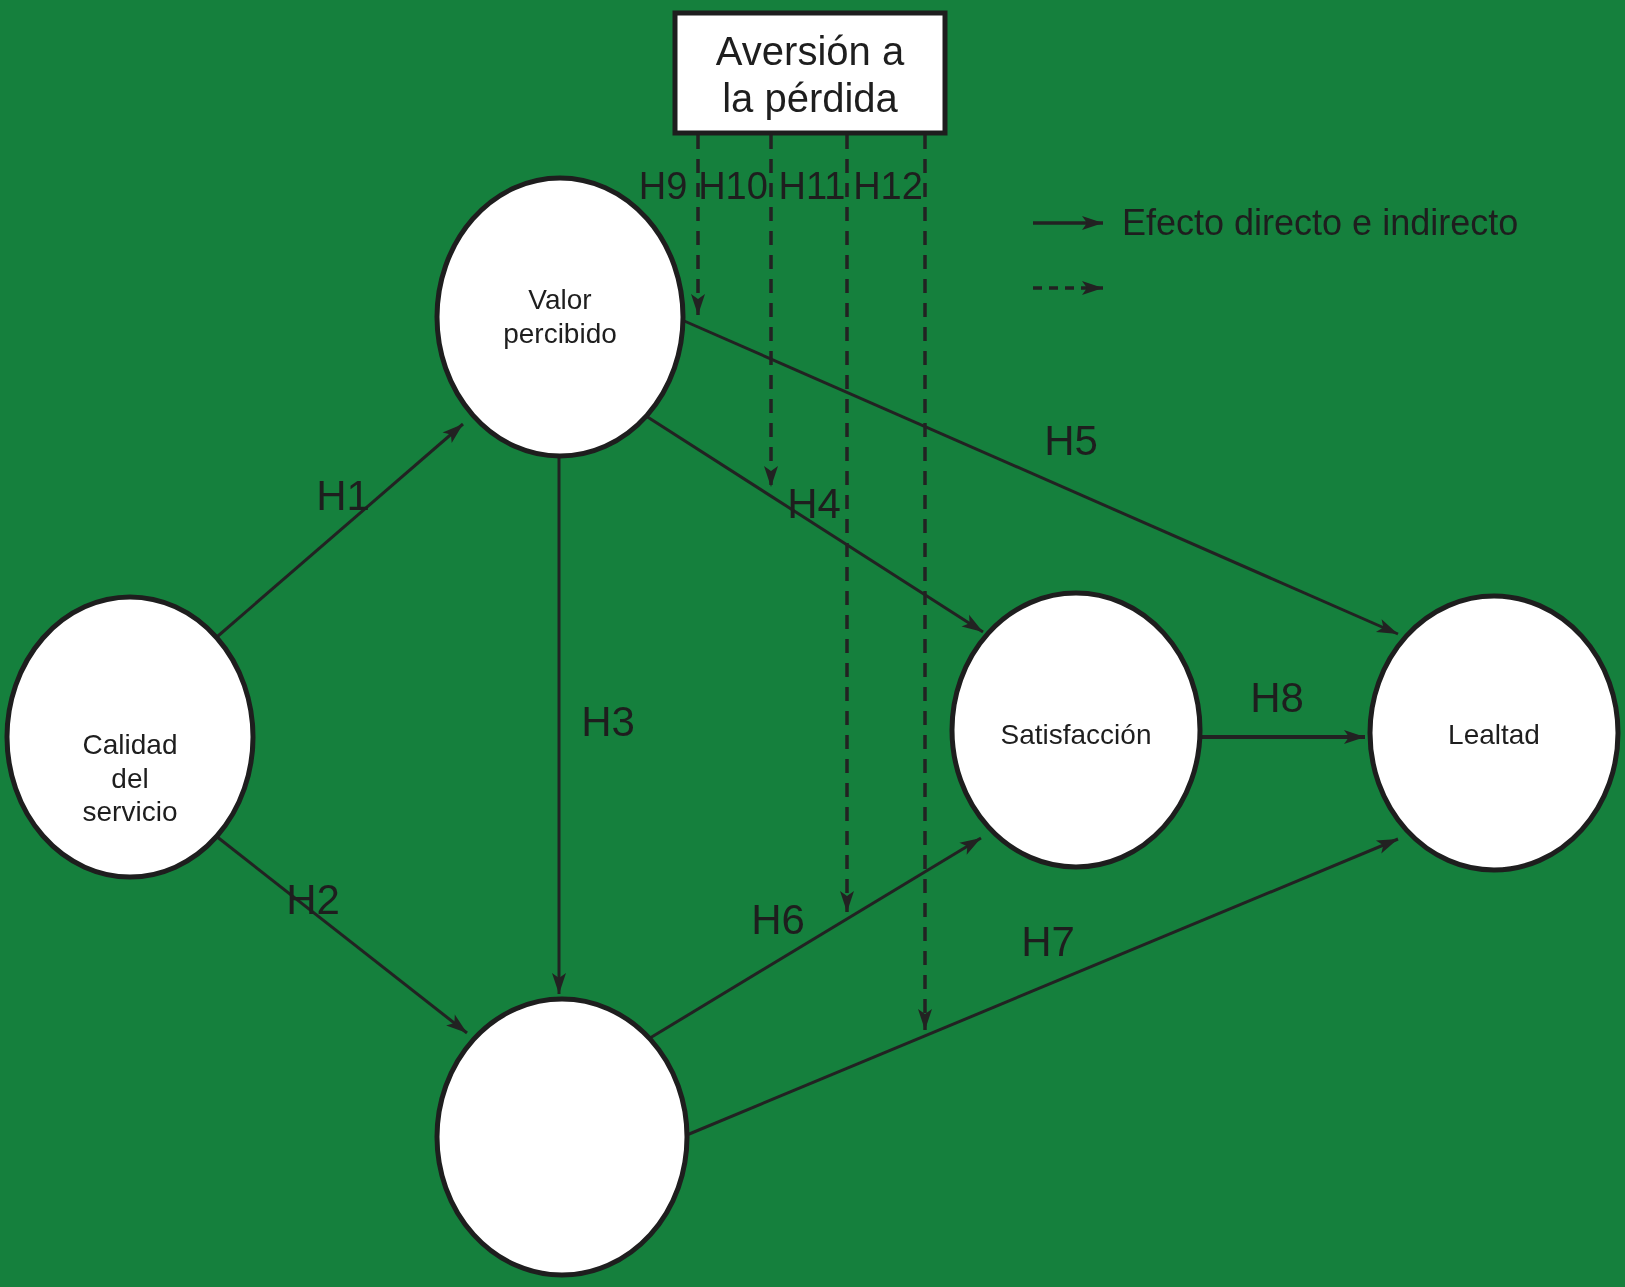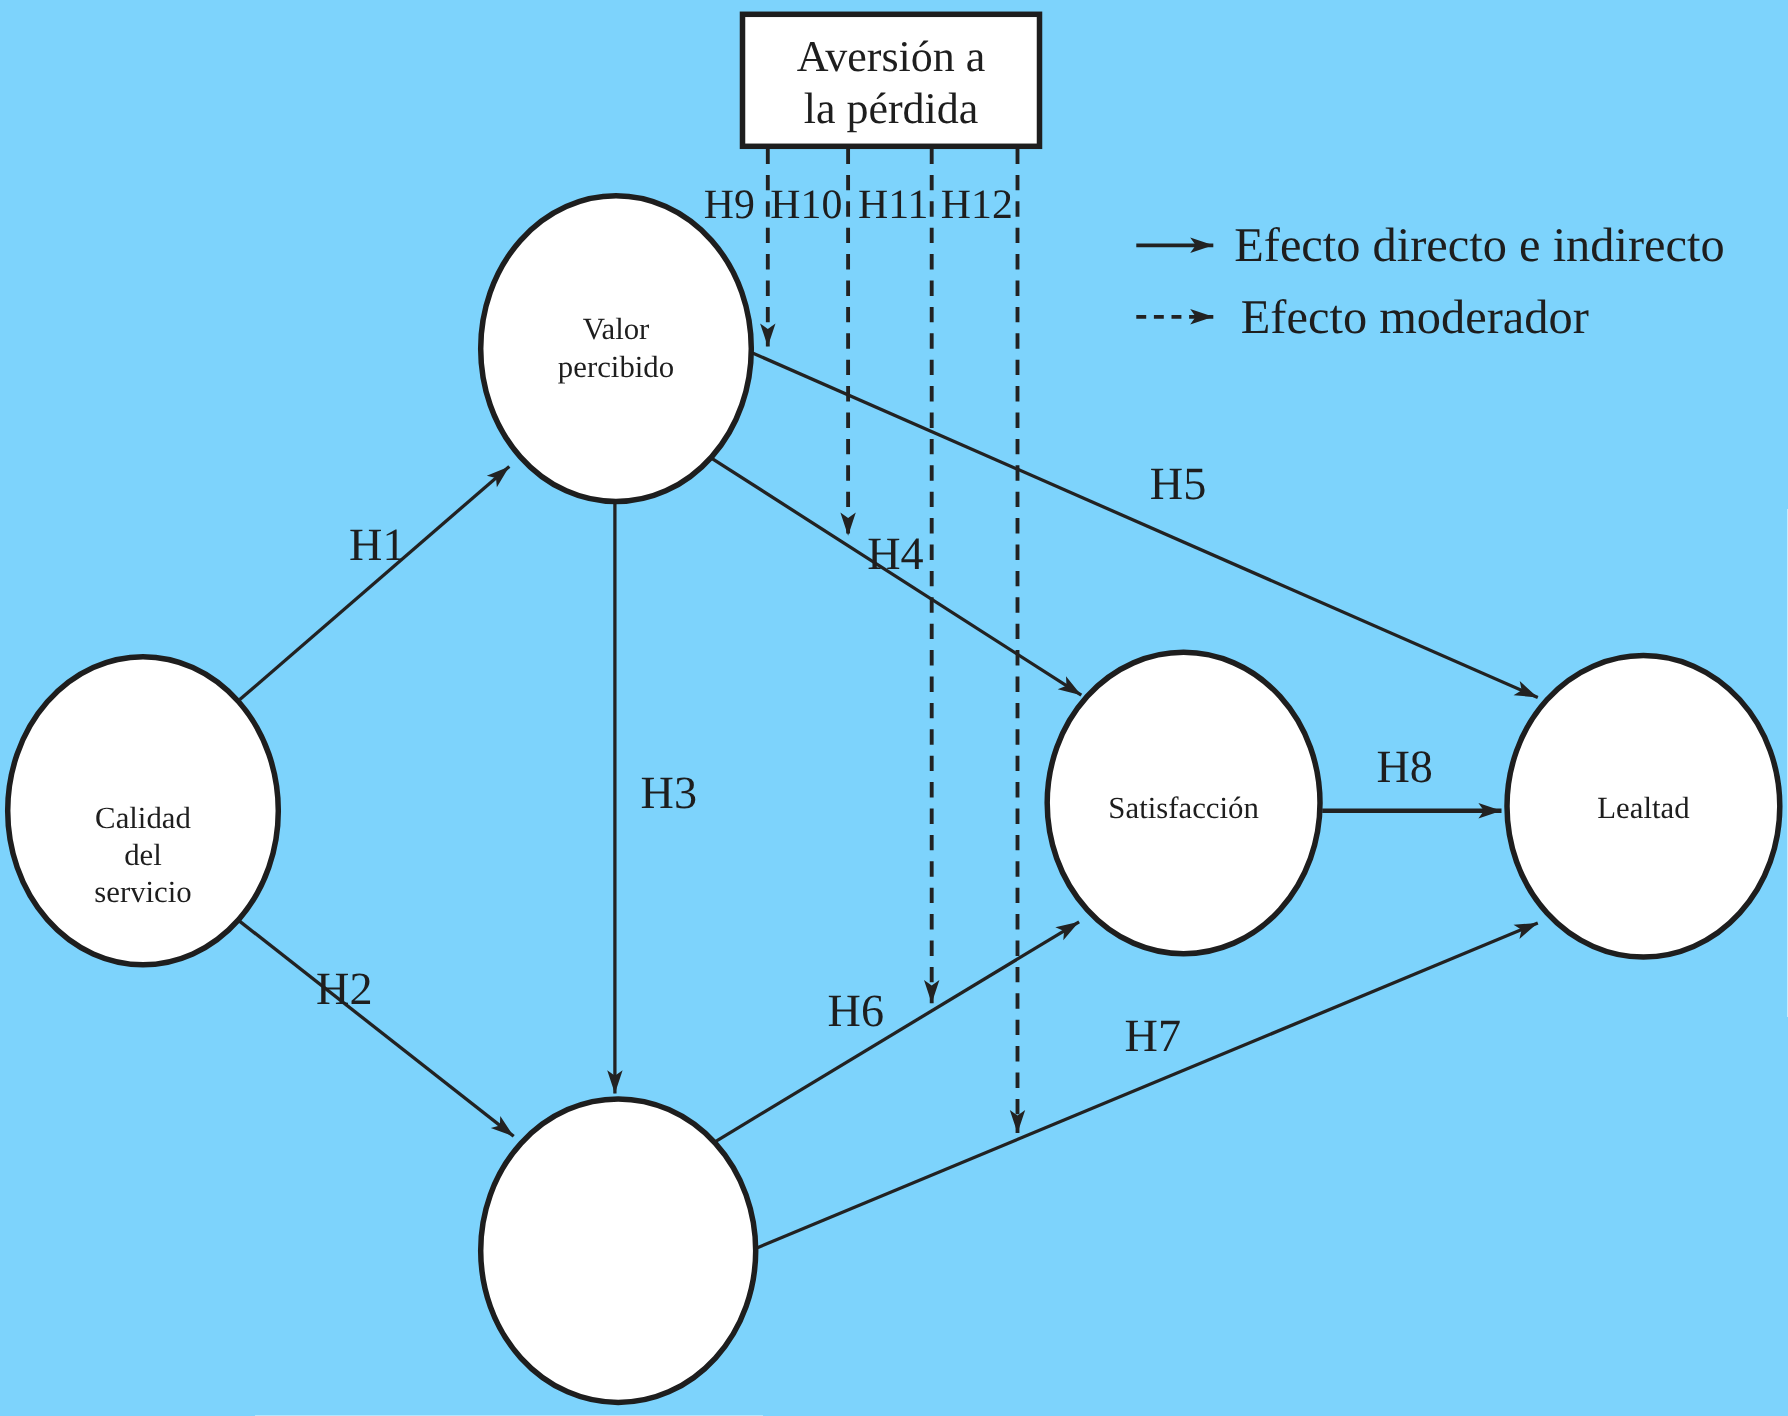--- a/index.html
+++ b/index.html
@@ -4,22 +4,22 @@
 <style>
   html, body {
     margin: 0;
     padding: 0;
     background: #ffffff;
   }
   .canvas {
     position: relative;
     width: 1625px;
     height: 1287px;
-    background: #7dd3fc;
-    font-family: Liberation Serif, serif;
+    background: #15803d;
+    font-family: Liberation Sans, sans-serif;
     color: #1e1e1e;
     overflow: hidden;
   }
   .canvas svg {
     position: absolute;
     left: 0;
     top: 0;
   }
   .lbl {
     position: absolute;
@@ -40,21 +40,21 @@
     font-size: 42px;
     color: #1e1e1e;
     white-space: nowrap;
   }
   .hyp.small-top {
     font-size: 38px;
   }
   .legend-text {
     position: absolute;
     transform: translateY(-50%);
-    font-size: 44px;
+    font-size: 36px;
     color: #1e1e1e;
     white-space: nowrap;
   }
 </style>
 </head>
 <body>
 
 <div class="canvas">
 
   <svg width="1625" height="1287" viewBox="0 0 1625 1287">
@@ -106,15 +106,14 @@
   <div class="hyp" style="left:1071px; top:441px;">H5</div>
   <div class="hyp" style="left:778px; top:920px;">H6</div>
   <div class="hyp" style="left:1048px; top:942px;">H7</div>
   <div class="hyp" style="left:1277px; top:698px;">H8</div>
   <div class="hyp small-top" style="left:663px; top:186px;">H9</div>
   <div class="hyp small-top" style="left:733px; top:186px;">H10</div>
   <div class="hyp small-top" style="left:812px; top:186px;">H11</div>
   <div class="hyp small-top" style="left:888px; top:186px;">H12</div>
 
   <div class="legend-text" style="left:1122px; top:223px;">Efecto directo e indirecto</div>
-  <div class="legend-text" style="left:1128px; top:288px;">Efecto moderador</div>
 
 </div>
 
 </body></html>

